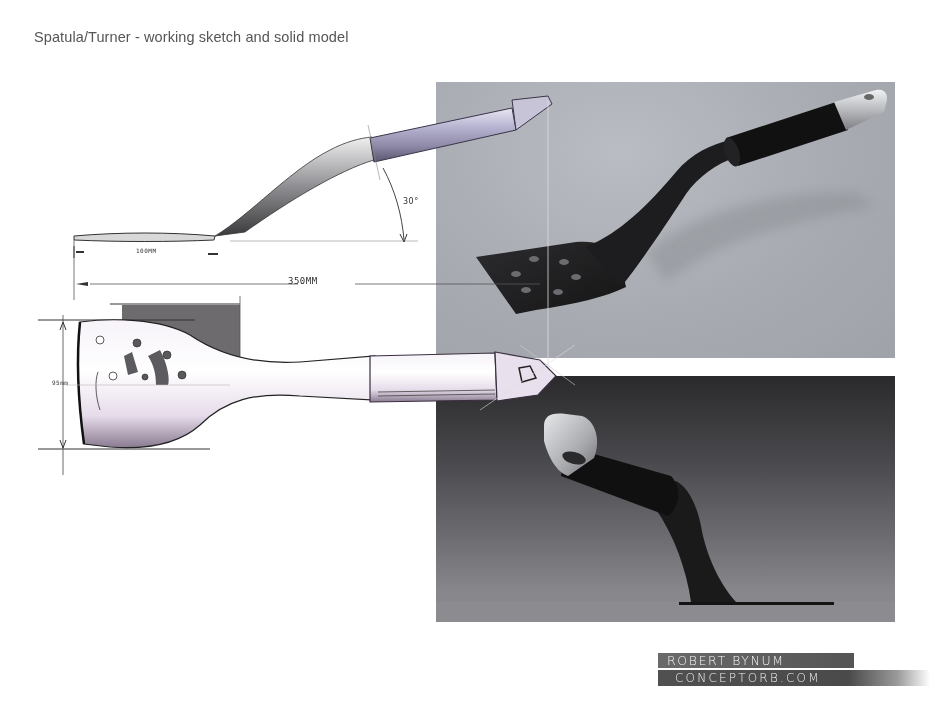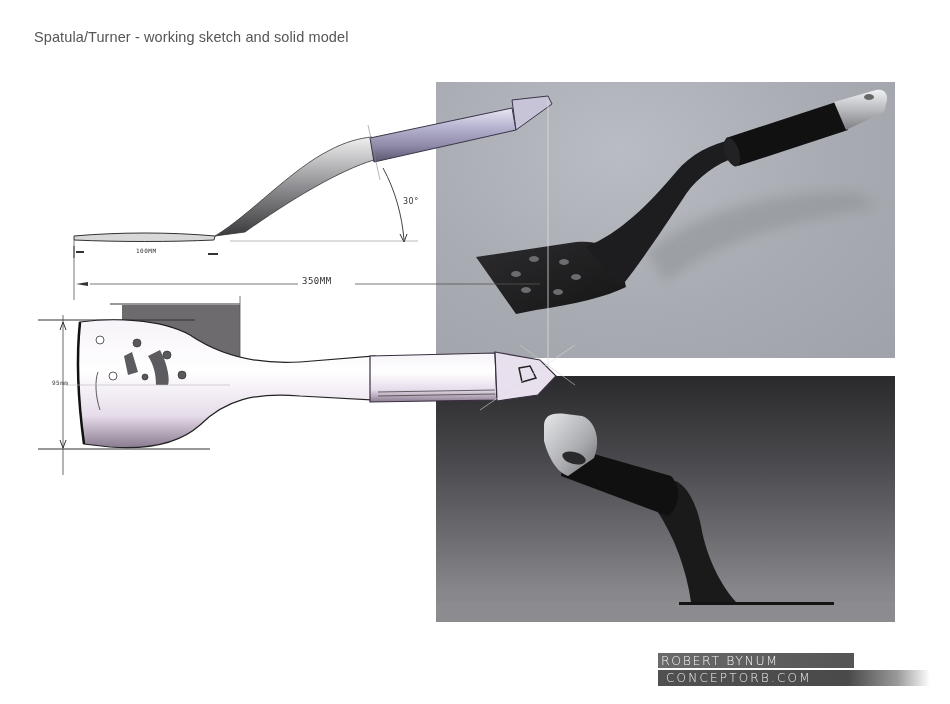--- a/index.html
+++ b/index.html
@@ -29,39 +29,39 @@
     }
 
     svg { position: absolute; left: 0; top: 0; }
 
     
     .sketch { position: absolute; left: 0; top: 0; width: 950px; height: 704px; }
     .dim-label {
       position: absolute; font-family: "DejaVu Sans Mono", monospace;
       color: #333; font-size: 8px; letter-spacing: 0.5px;
     }
-    .dim-350 { left: 302px; top: 276px; font-size: 9px; color: #2e2e2e; }
+    .dim-350 { left: 288px; top: 276px; font-size: 9px; color: #2e2e2e; }
     .dim-100 { left: 136px; top: 247px; font-size: 6px; }
     .dim-20 { left: 403px; top: 197px; font-size: 8px; color: #333; font-family: "DejaVu Sans", sans-serif; }
     .dim-95 { left: 52px; top: 379px; font-size: 6px; }
 
     
     .sig-name {
       position: absolute; left: 658px; top: 653px; width: 196px; height: 15px;
       background: linear-gradient(90deg, #6a6a6a 0%, #555555 100%);
       color: #f4f4f4; font-size: 12.5px; letter-spacing: 1.6px;
       font-family: "DejaVu Sans", sans-serif; font-weight: 300;
-      line-height: 15px; padding-left: 3px; text-transform: uppercase;
+      line-height: 15px; padding-left: 9px; text-transform: uppercase;
     }
     .sig-site {
       position: absolute; left: 658px; top: 670px; width: 272px; height: 16px;
       background: linear-gradient(90deg, #505050 0%, #4a4a4a 70%, #9a9a9a 88%, #ffffff 100%);
       color: #f0f0f0; font-size: 12px; letter-spacing: 2.2px;
       font-family: "DejaVu Sans", sans-serif; font-weight: 300;
-      line-height: 16px; padding-left: 8px; text-transform: uppercase;
+      line-height: 16px; padding-left: 17px; text-transform: uppercase;
     }
   </style>
 </head>
 <body>
 
 <div class="page-title">Spatula/Turner - working sketch and solid model</div>
 
 <div class="render-top">
   <svg width="459" height="276" viewBox="0 0 459 276">
     <defs>

